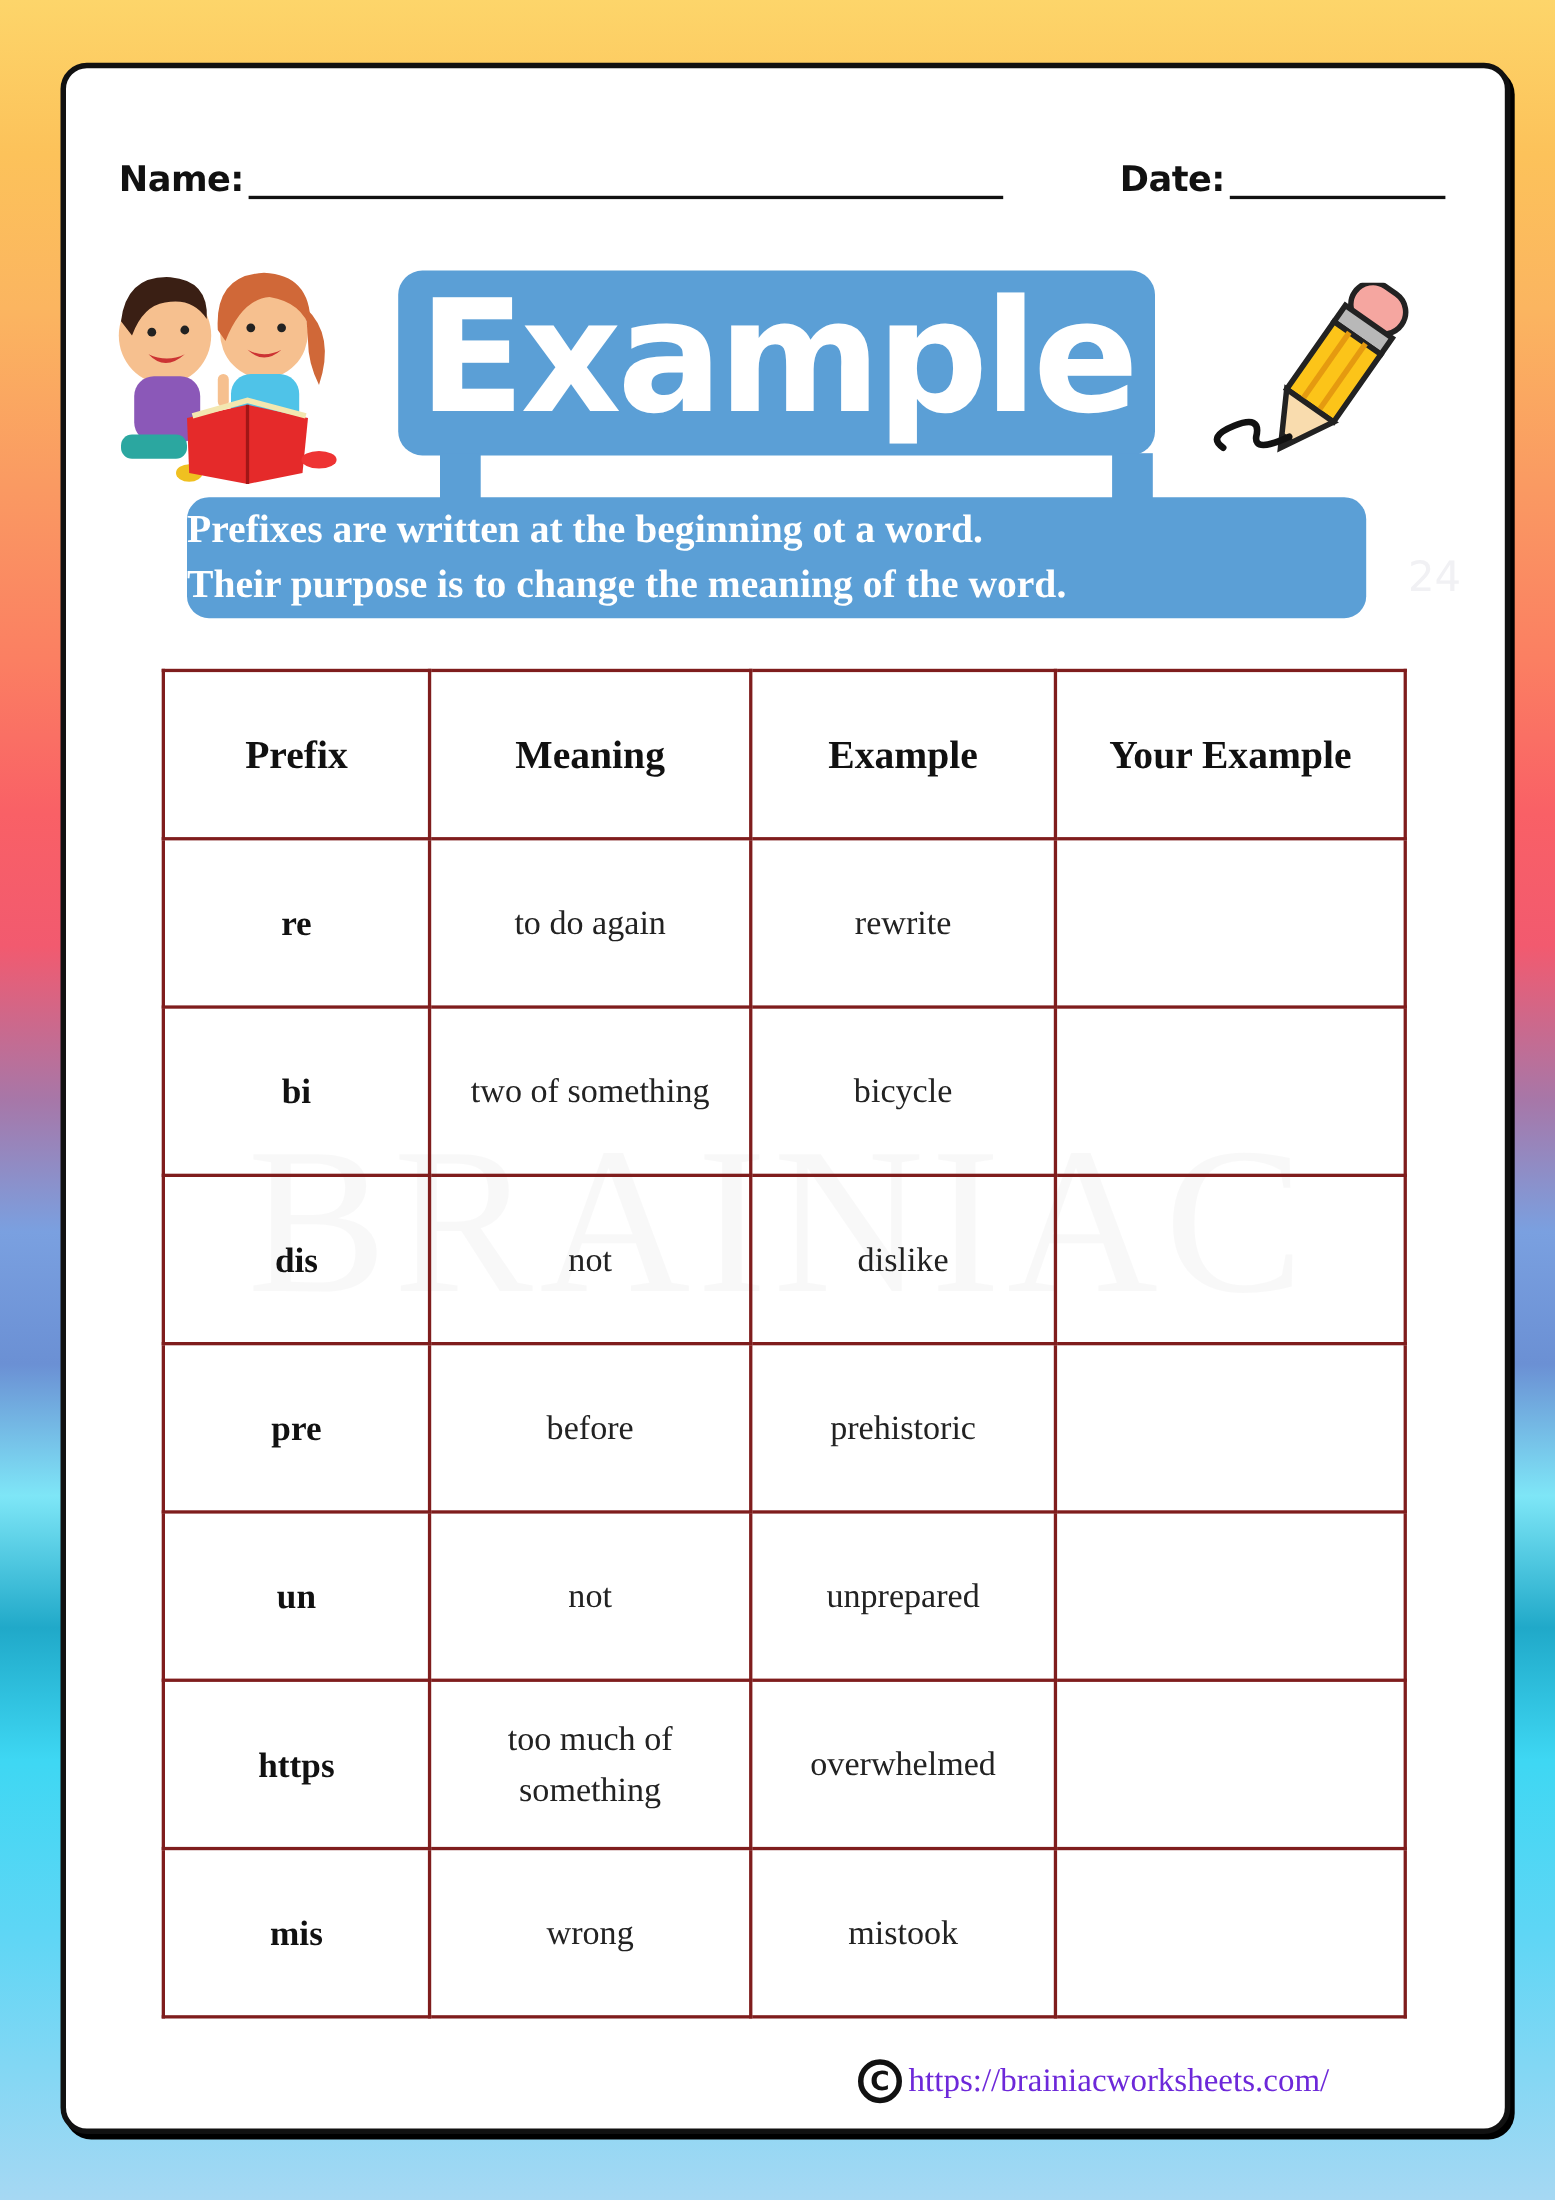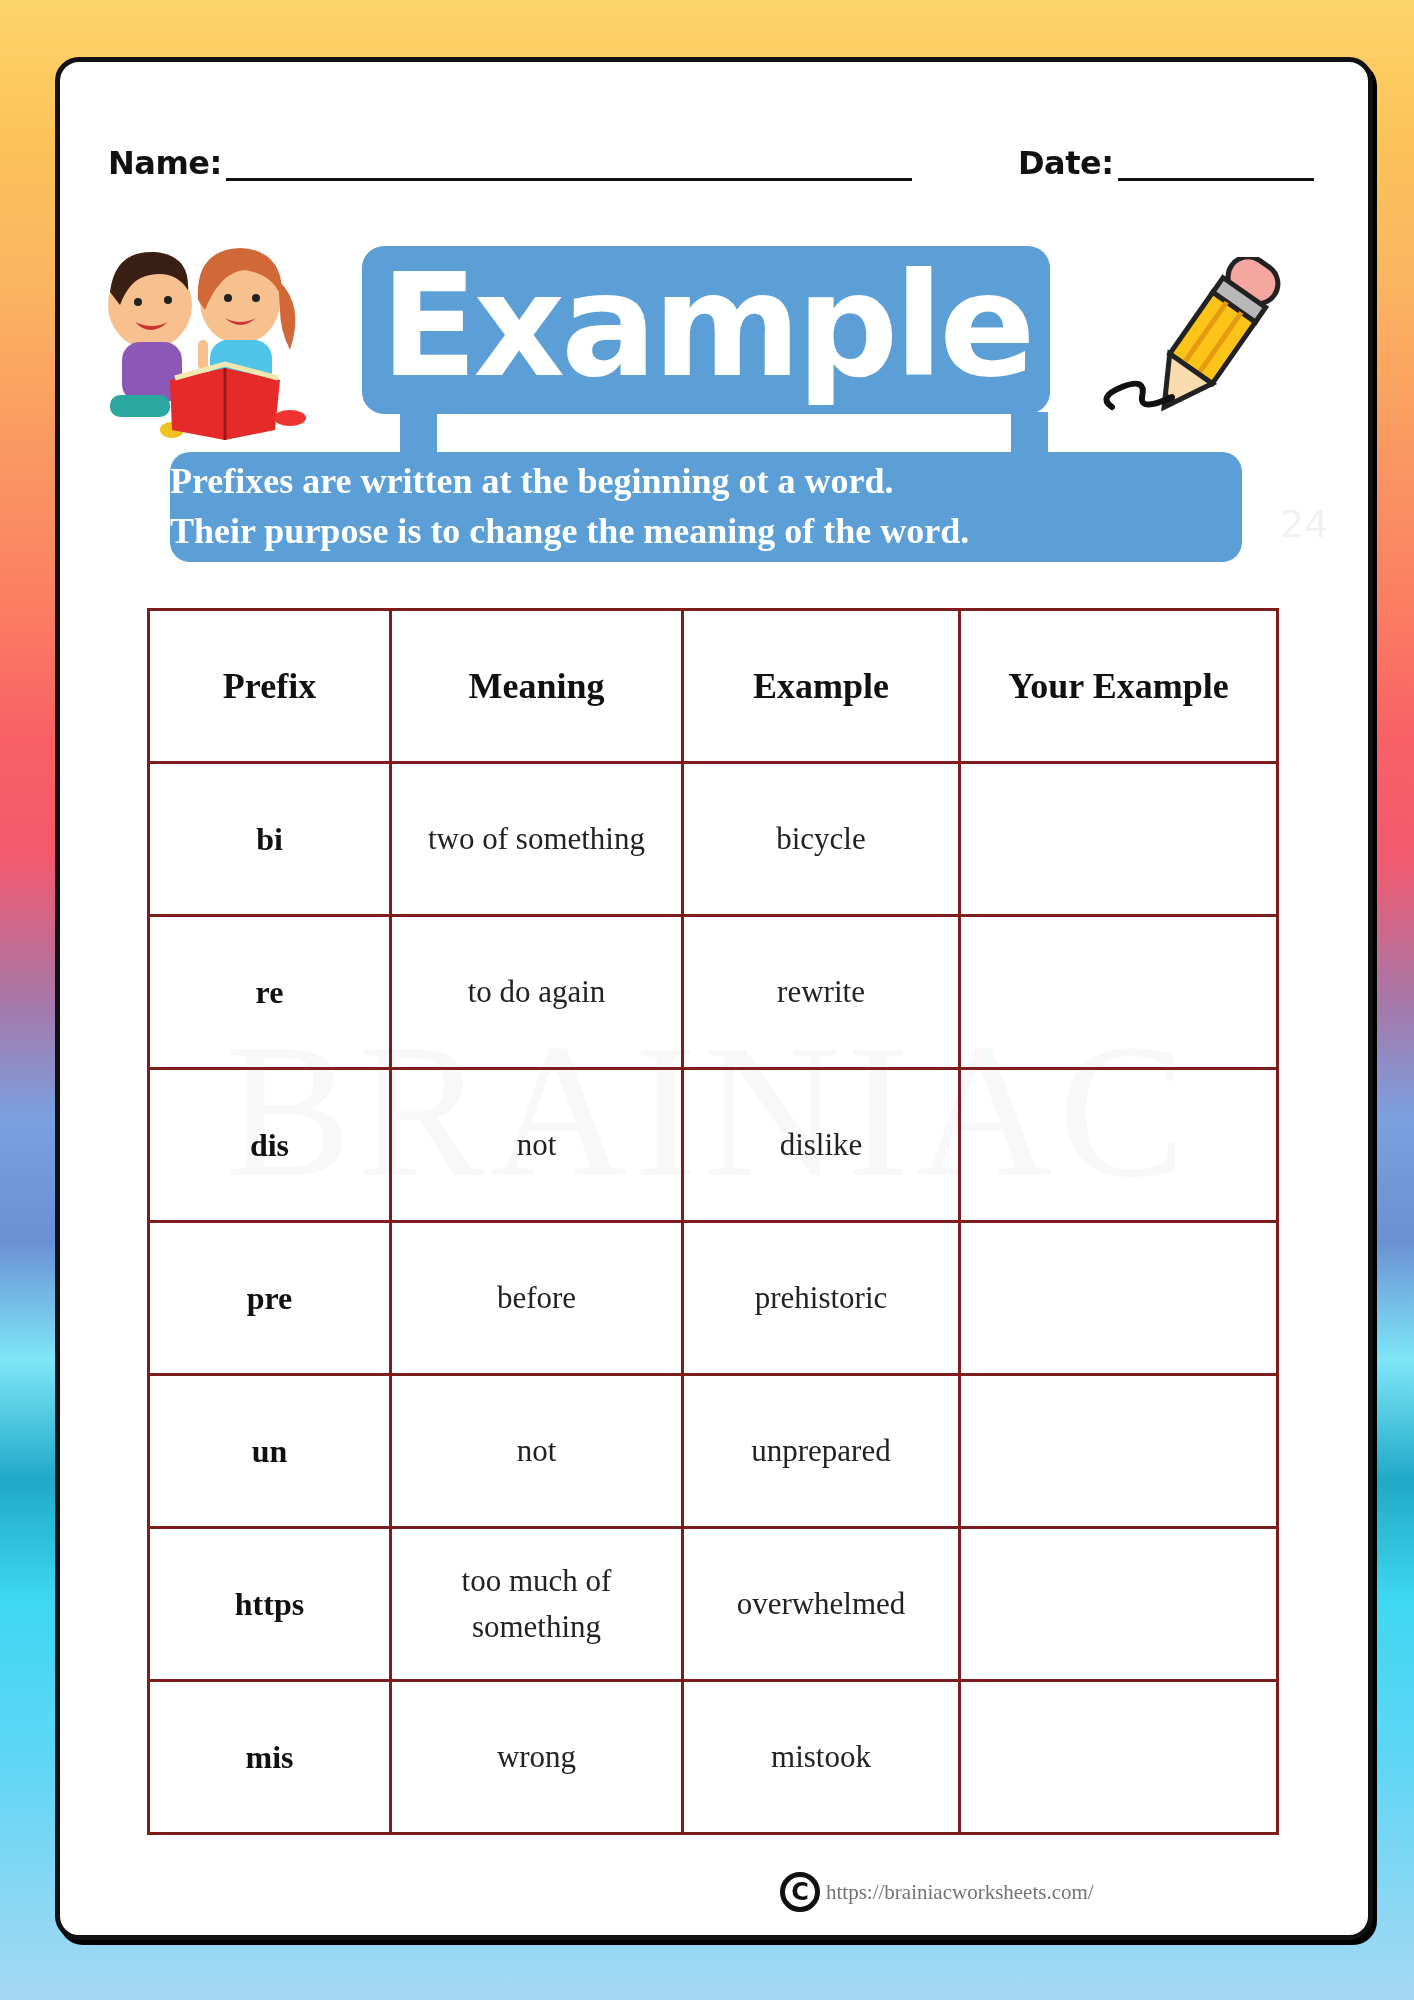--- a/index.html
+++ b/index.html
@@ -44,21 +44,21 @@
 
     table.prefix-table { position:absolute; left: 87px; top: 546px; width: 1129px; border-collapse: collapse; table-layout: fixed; }
     .prefix-table td, .prefix-table th { border: 3px solid #7f1d1d; height: 150px; text-align:center; vertical-align: middle; padding: 0 12px; background: rgba(255,255,255,0.55); }
     .prefix-table th { font-family:"Liberation Serif", serif; font-weight:bold; font-size: 36px; color:#111; line-height: 52px; }
     .prefix-table td { font-family:"Liberation Serif", serif; font-size: 31px; color:#222; line-height: 46px; }
     .prefix-table td.prefix { font-weight:bold; font-size: 32px; color:#111; }
     col.c1 { width: 242px; } col.c2 { width: 292px; } col.c3 { width: 277px; } col.c4 { width: 318px; }
 
     .footer { position:absolute; left: 720px; top: 1810px; display:flex; align-items:center; gap: 6px; }
     .copyright-icon { width: 40px; height: 40px; border: 5px solid #111; border-radius: 50%; box-sizing:border-box; display:flex; align-items:center; justify-content:center; font-family:"DejaVu Sans", sans-serif; font-weight:bold; font-size: 24px; color:#111; line-height:1; }
-    .footer-url { font-family: "Liberation Serif", serif; font-size: 21px; color: #737373; }
+    .footer-url { font-family: "Liberation Serif", serif; font-size: 30px; color: #6d28d9; }
   </style>
 </head>
 <body>
 
 <div class="card">
 
   <div class="name-row">
     <span class="name-label">Name:</span>
     <span class="name-line"></span>
     <span class="date-label">Date:</span>
@@ -128,29 +128,29 @@
     <thead>
       <tr>
         <th>Prefix</th>
         <th>Meaning</th>
         <th>Example</th>
         <th>Your Example</th>
       </tr>
     </thead>
     <tbody>
       <tr>
+        <td class="prefix">re</td>
+        <td>to do again</td>
+        <td>rewrite</td>
+        <td></td>
+      </tr>
+      <tr>
         <td class="prefix">bi</td>
         <td>two of something</td>
         <td>bicycle</td>
-        <td></td>
-      </tr>
-      <tr>
-        <td class="prefix">re</td>
-        <td>to do again</td>
-        <td>rewrite</td>
         <td></td>
       </tr>
       <tr>
         <td class="prefix">dis</td>
         <td>not</td>
         <td>dislike</td>
         <td></td>
       </tr>
       <tr>
         <td class="prefix">pre</td>

